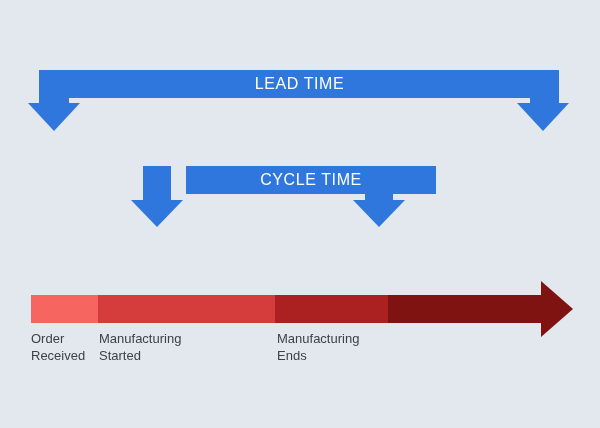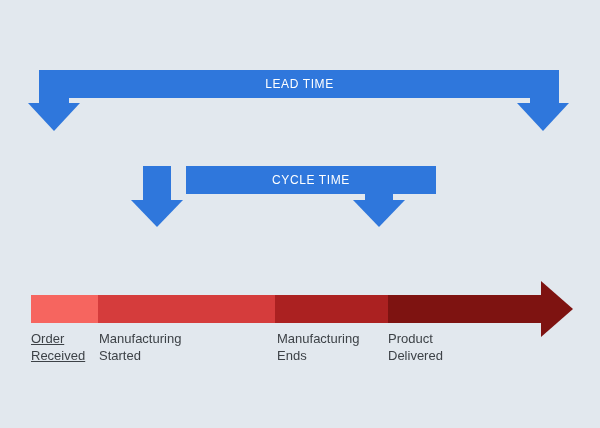--- a/index.html
+++ b/index.html
@@ -15,21 +15,21 @@
   }
   
   .bracket-bar{
     position:absolute;
     display:flex;align-items:center;justify-content:center;
     height:28px;
     background:#2f77dc;
   }
   .bracket-bar .bracket-label{
     color:#ffffff;
-    font-size:12px;
+    font-size:16px;
     letter-spacing:0.6px;
     white-space:nowrap;
     text-align:center;
   }
   .stem{
     position:absolute;
     background:#2f77dc;
   }
   .tri-down{
     position:absolute;
@@ -59,21 +59,21 @@
     border-left:32px solid #7e1311;
   }
   .milestone-label{
     position:absolute;
     top:330px;
     font-size:13px;
     line-height:17px;
     color:#3d4247;
     white-space:pre-line;
   }
-  .ml-0{left:31px;text-decoration:underline;}
+  .ml-0{left:31px;}
   .ml-1{left:99px;}
   .ml-2{left:277px;}
   .ml-3{left:388px;}
 </style>
 </head>
 <body>
 
 <div class="canvas" style="background: rgb(226, 232, 238);">
 
   <div>
@@ -103,16 +103,14 @@
     <div class="timeline-seg seg-3" style="background: rgb(126, 19, 17);"></div>
   </div>
   <div class="timeline-head" style="border-left-color: rgb(126, 19, 17);"></div>
 
   <div class="milestone-label ml-0" style="color: rgb(61, 66, 71);">Order
 Received</div>
   <div class="milestone-label ml-1" style="color: rgb(61, 66, 71);">Manufacturing
 Started</div>
   <div class="milestone-label ml-2" style="color: rgb(61, 66, 71);">Manufacturing
 Ends</div>
-  <div class="milestone-label ml-3" style="color: rgb(61, 66, 71);">Product
-Delivered</div>
 
 </div>
 
 </body></html>

